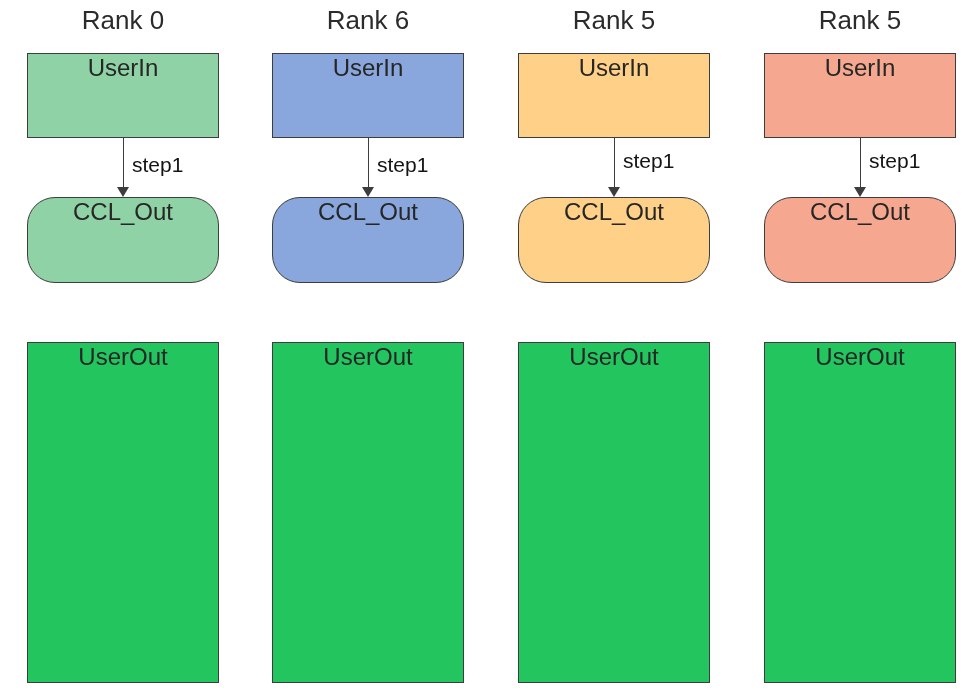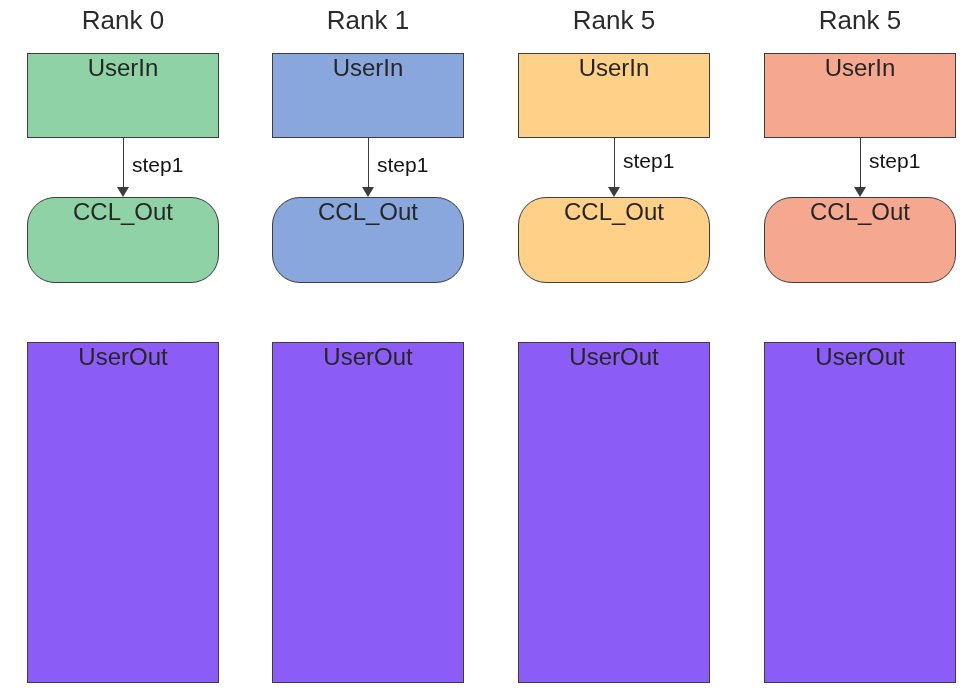--- a/index.html
+++ b/index.html
@@ -41,21 +41,21 @@
     border: 1px solid #3d3d3d;
     display: flex;
     justify-content: center;
     font-size: 24px;
     color: #262626;
     box-sizing: border-box;
     width: 192px;
   }
   .user-in  { top: 53px;  height: 85px; }
   .ccl-out  { top: 197px; height: 86px; border-radius: 28px; }
-  .user-out { top: 342px; height: 341px; background: #8b5cf6; }
+  .user-out { top: 342px; height: 341px; background: #22c55e; }
   .arrow {
     position: absolute;
     top: 138px;
     left: 50%;
     margin-left: -0.5px;
     width: 1px;
     height: 59px;
   }
   .arrow-line {
     position: absolute;
@@ -119,21 +119,21 @@
     <div class="step-label">step1</div>
     <div class="box ccl-out" style="background-color: rgb(143, 210, 166);">
       <span>CCL_Out</span>
     </div>
     <div class="box user-out">
       <span>UserOut</span>
     </div>
   </div>
 
   <div class="rank-col" style="left:272px">
-    <div class="rank-title">Rank 1</div>
+    <div class="rank-title">Rank 6</div>
     <div class="box user-in" style="background-color: rgb(137, 167, 220);">
       <span>UserIn</span>
     </div>
     <div class="arrow">
       <div class="arrow-line"></div>
       <div class="arrow-head"></div>
     </div>
     <div class="step-label">step1</div>
     <div class="box ccl-out" style="background-color: rgb(137, 167, 220);">
       <span>CCL_Out</span>

